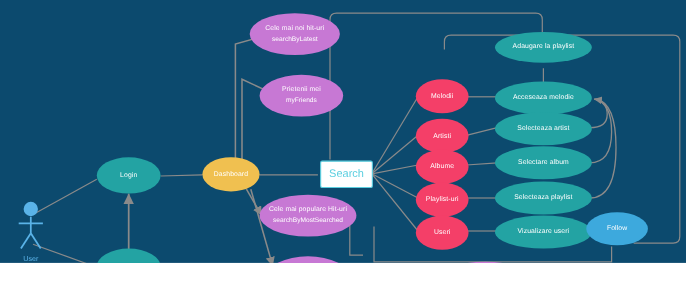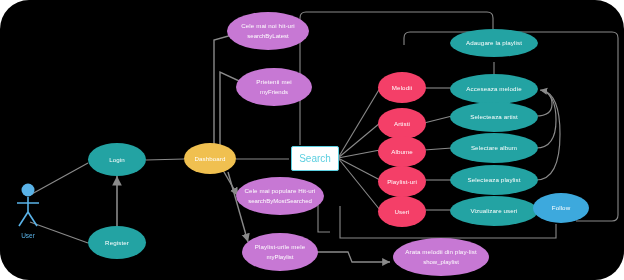--- a/index.html
+++ b/index.html
@@ -1,17 +1,17 @@
 <!DOCTYPE html>
 <html><head>
 <meta charset="utf-8">
 <style>
   html,body{margin:0;padding:0;background:#ffffff;}
   body{font-family:"Liberation Sans",sans-serif;}
-  #canvas{position:relative;width:624px;height:280px;background:#000000;overflow:hidden;border-radius:29px;}
+  #canvas{position:relative;width:624px;height:239px;background:#0c4a6e;overflow:hidden;}
   svg#wires{position:absolute;left:0;top:0;width:624px;height:280px;}
   .node{position:absolute;display:flex;flex-direction:column;align-items:center;justify-content:center;
         box-sizing:border-box;text-align:center;color:#ffffff;line-height:1.25;}
   .ellipse{border-radius:50%;}
   .lbl-main{font-size:6.2px;letter-spacing:.1px;white-space:nowrap;}
   .lbl-sub{font-size:6px;margin-top:3.5px;white-space:nowrap;}
   .searchbox{position:absolute;box-sizing:border-box;display:flex;align-items:center;justify-content:center;
              background:#ffffff;border:1.2px solid #5ccfe0;border-radius:2px;}
   .searchbox span{font-size:10px;color:#5ccfe0;}
   .actor{position:absolute;}

